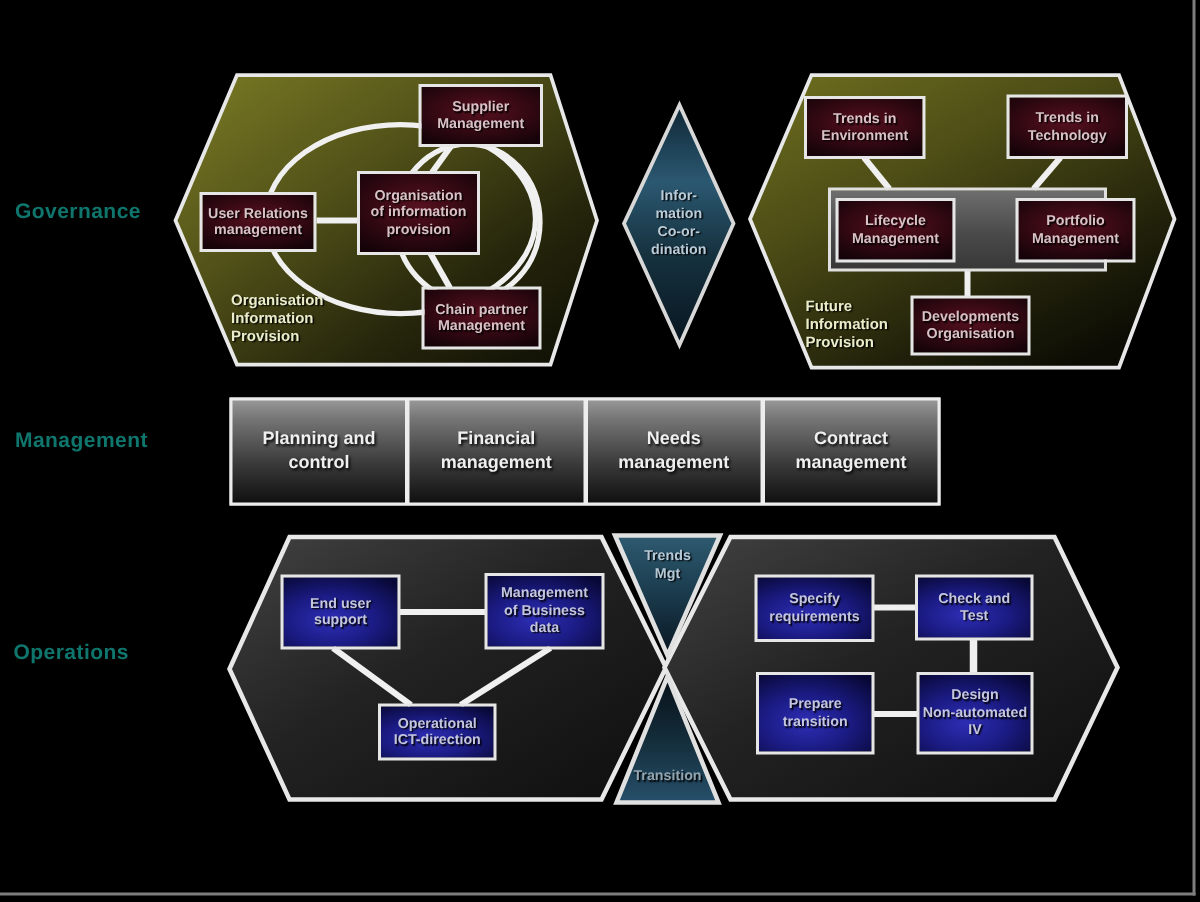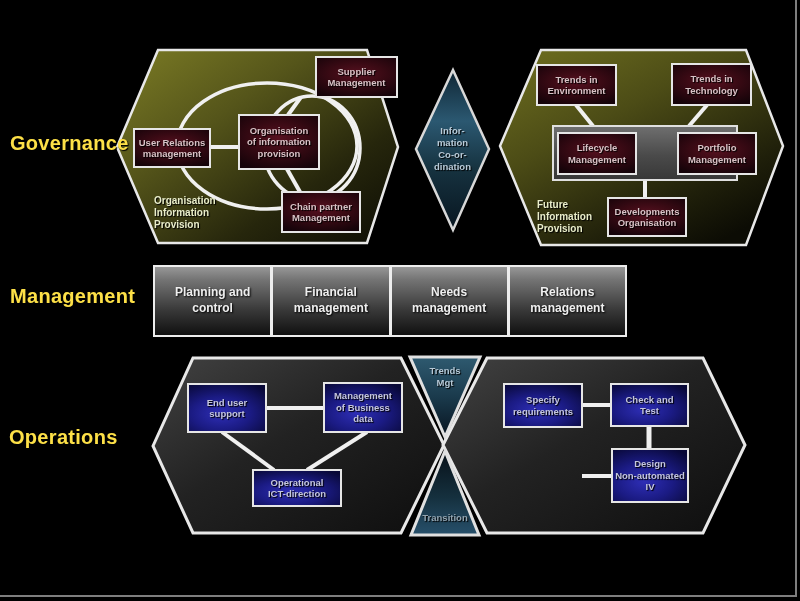--- a/index.html
+++ b/index.html
@@ -24,21 +24,21 @@
   }
   .gray-frame {
     position:absolute; box-sizing:border-box; border:2px solid #e0e0e0;
     background:linear-gradient(180deg,#6e6e6e 0%,#4a4a4a 55%,#383838 100%);
   }
   .hex-label {
     position:absolute; font-weight:bold; font-size:10px; line-height:1.2;
     color:#e9edca; white-space:pre-line; text-shadow:1px 1px 1px #000;
   }
   .side-label {
-    position:absolute; font-weight:bold; font-size:20px; color:#fde047;
+    position:absolute; font-weight:bold; font-size:14px; color:#0f766e;
     letter-spacing:0.3px; text-shadow:1px 1px 1px #000;
   }
   .mgmt-bar {
     position:absolute; left:153px; top:265px; width:474px; height:72px;
     box-sizing:border-box; background:#ededed; border:2px solid #ededed;
     display:flex; gap:3px;
   }
   .mgmt-cell {
     flex:1; background:linear-gradient(180deg,#979797 0%,#757575 18%,#3a3a3a 62%,#101010 100%);
     color:#efefef; font-weight:bold; font-size:12px; line-height:1.3;
@@ -119,21 +119,21 @@
     <line x1="582" y1="476" x2="612" y2="476" stroke="#f0f0f0" stroke-width="4"></line>
 
     <polygon points="410,357 480,357 445,437" fill="url(#triTopGrad)" stroke="#e0e0e0" stroke-width="3"></polygon>
     <polygon points="445,451 479,535 411,535" fill="url(#triBotGrad)" stroke="#e0e0e0" stroke-width="3"></polygon>
   </svg>
 
   <div class="side-label" style="left:10px; top:132px;">Governance</div>
   <div class="side-label" style="left:10px; top:285px;">Management</div>
   <div class="side-label" style="left:9px; top:426px;">Operations</div>
 
-  <div class="box box-maroon" style="left:279px; top:56px; width:83px; height:42px;margin-left:36px;">Supplier
+  <div class="box box-maroon" style="left:279px; top:56px; width:83px; height:42px;">Supplier
 Management</div>
   <div class="box box-maroon" style="left:133px; top:128px; width:78px; height:40px;">User Relations
 management</div>
   <div class="box box-maroon" style="left:238px; top:114px; width:82px; height:56px;">Organisation
 of information
 provision</div>
   <div class="box box-maroon" style="left:281px; top:191px; width:80px; height:42px;">Chain partner
 Management</div>
   <div class="hex-label" style="left:154px; top:195px;">Organisation
 Information
@@ -159,39 +159,41 @@
 Information
 Provision</div>
 
   <div class="mgmt-bar">
     <div class="mgmt-cell">Planning and
 control</div>
     <div class="mgmt-cell">Financial
 management</div>
     <div class="mgmt-cell">Needs
 management</div>
-    <div class="mgmt-cell">Relations
+    <div class="mgmt-cell">Contract
 management</div>
   </div>
 
   <div class="box box-navy" style="left:187px; top:383px; width:80px; height:50px;">End user
 support</div>
   <div class="box box-navy" style="left:323px; top:382px; width:80px; height:51px;">Management
 of Business
 data</div>
-  <div class="box box-navy" style="left:252px; top:469px; width:90px; height:38px;">Operational
+  <div class="box box-navy" style="left:252px; top:469px; width:79px; height:38px;">Operational
 ICT-direction</div>
 
   <div class="overlay-text" style="left:409px; top:365px; width:72px; color:#b5c8d6;">Trends
 Mgt</div>
   <div class="overlay-text" style="left:404px; top:512px; width:82px; color:#92a4b0;">Transition</div>
 
   <div class="box box-navy" style="left:503px; top:383px; width:80px; height:45px;">Specify
 requirements</div>
   <div class="box box-navy" style="left:610px; top:383px; width:79px; height:44px;">Check and
 Test</div>
+  <div class="box box-navy" style="left:504px; top:448px; width:79px; height:55px;">Prepare
+transition</div>
   <div class="box box-navy" style="left:611px; top:448px; width:78px; height:55px;">Design
 Non-automated
 IV</div>
 
   <div class="frame-right"></div>
   <div class="frame-bottom"></div>
 </div>
 
 </body></html>

